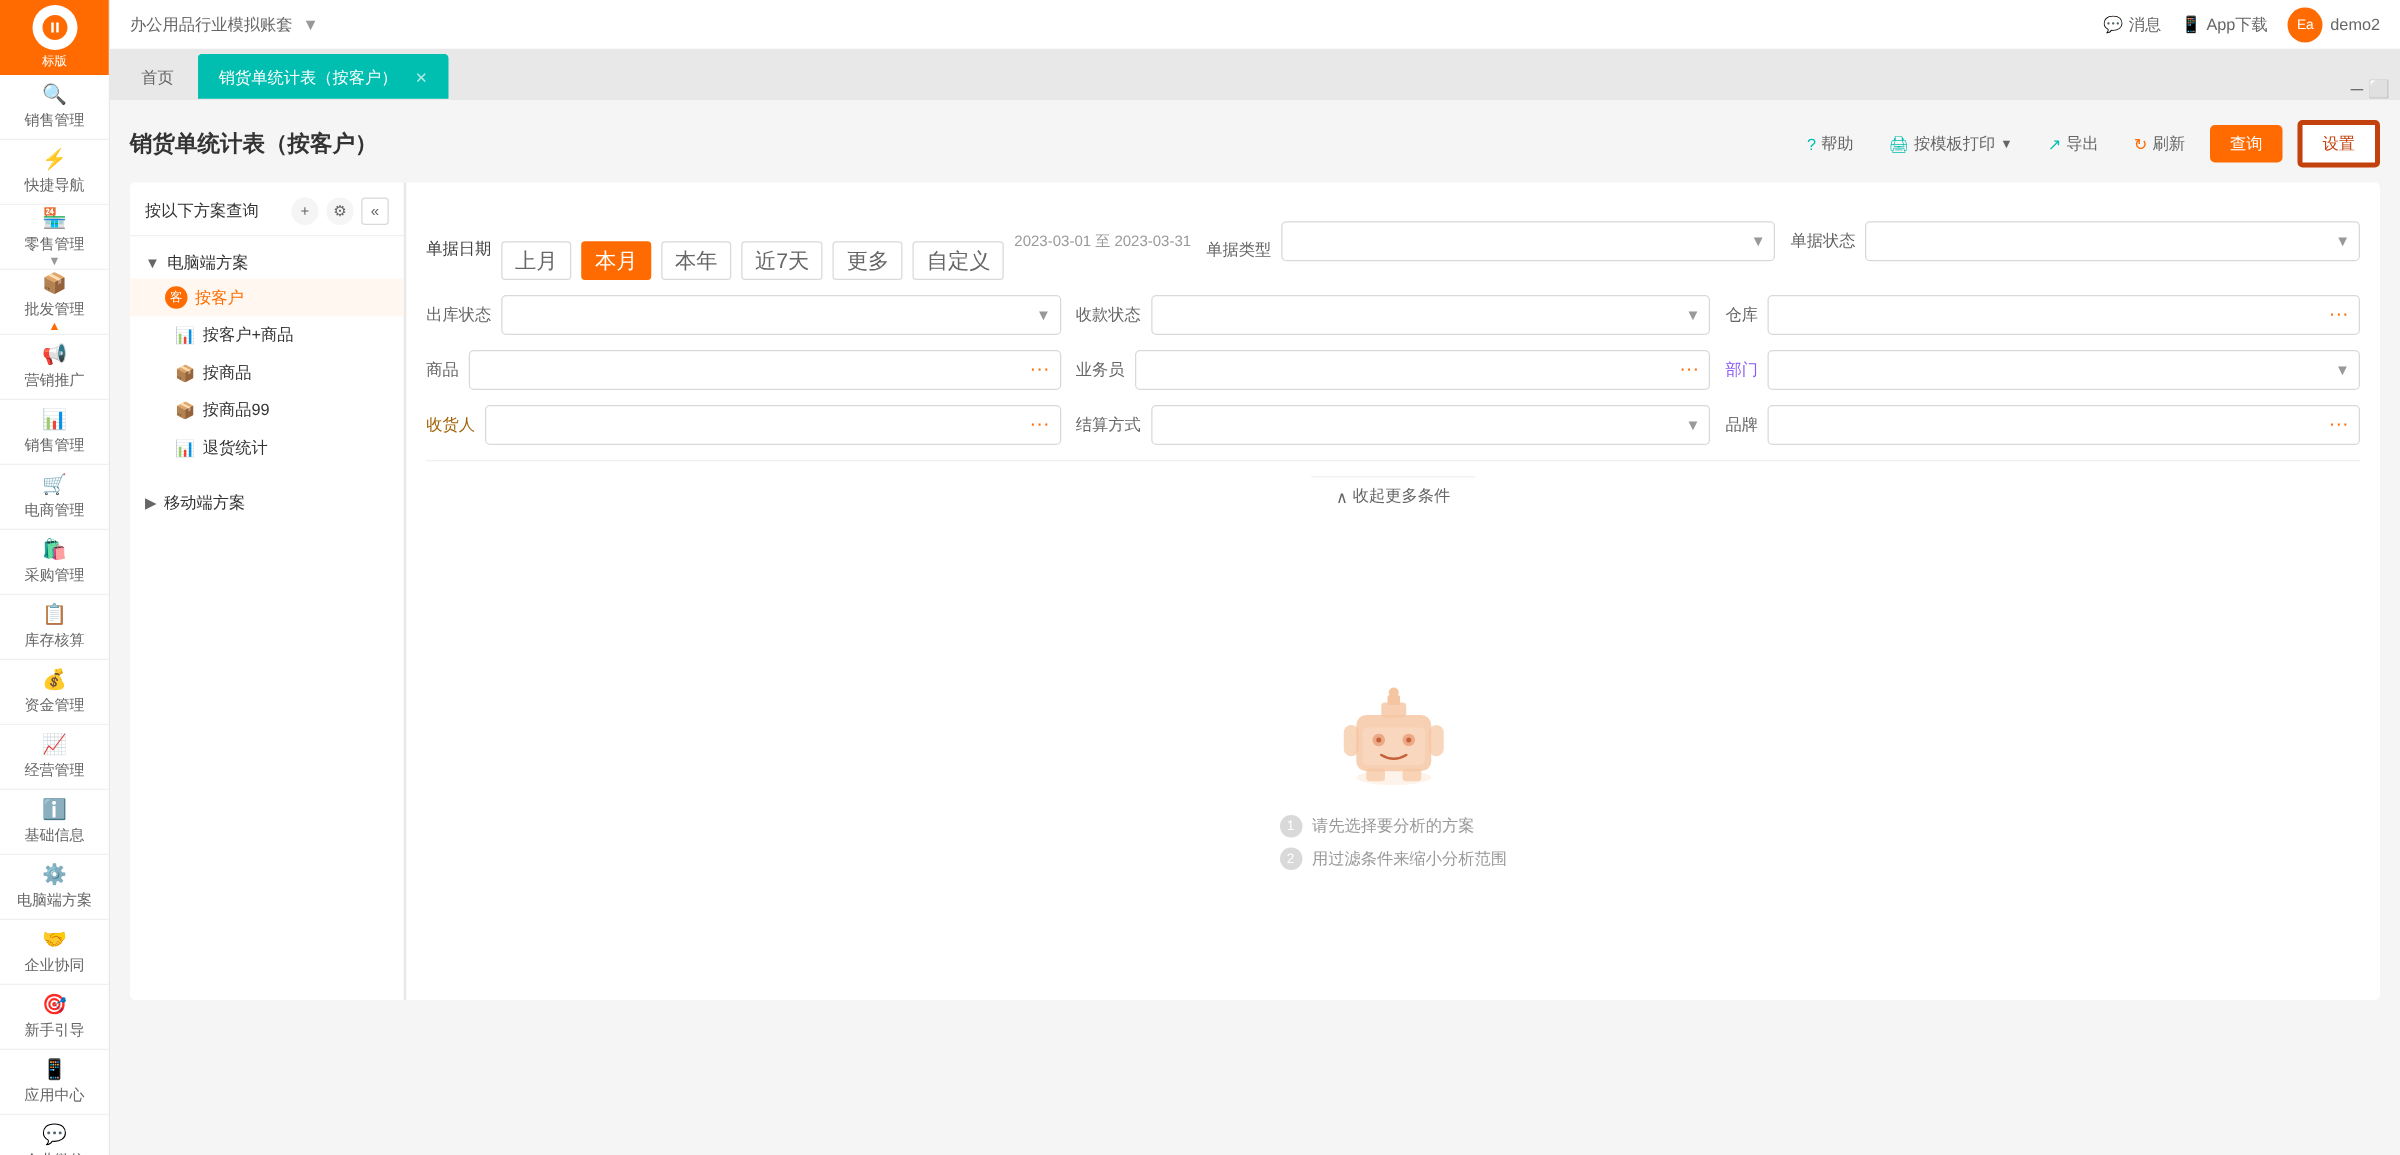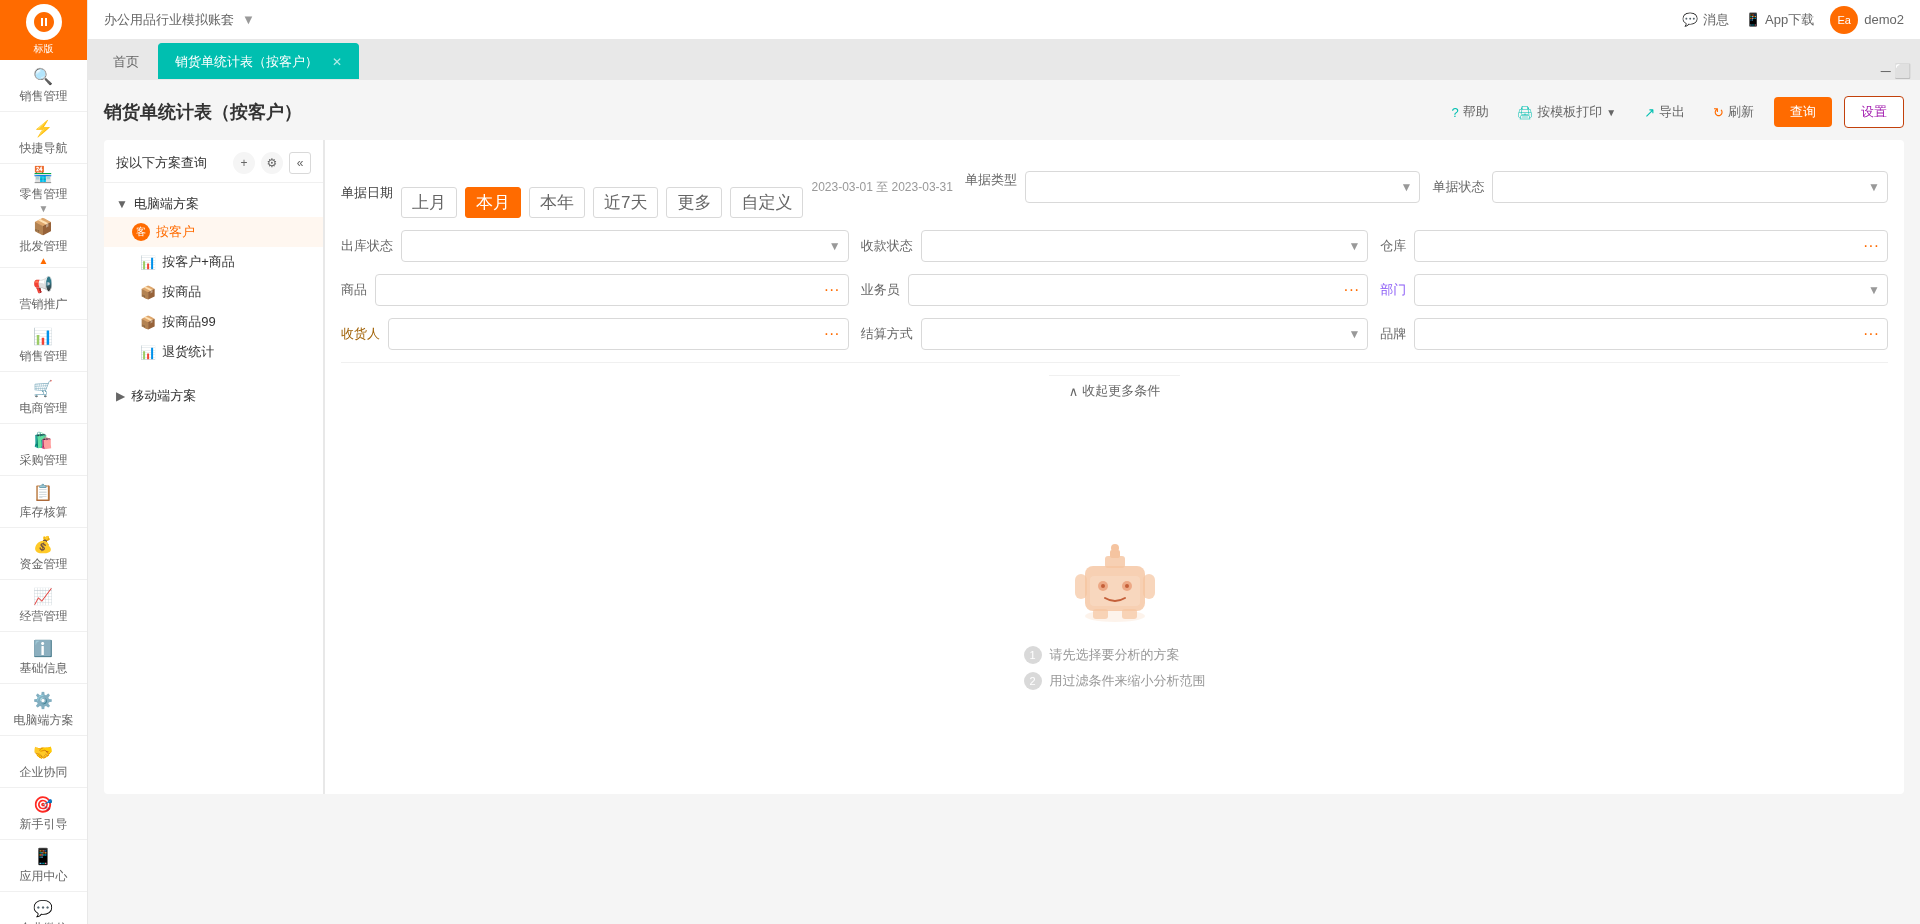--- a/index.html
+++ b/index.html
@@ -37,21 +37,21 @@
 
     
     .page-content { flex: 1; padding: 16px; overflow-y: auto; background: #f5f5f5; }
 
     
     .page-header { display: flex; align-items: center; justify-content: space-between; margin-bottom: 12px; }
     .page-title { font-size: 18px; font-weight: bold; color: #333; }
     .page-actions { display: flex; align-items: center; gap: 12px; }
     .action-btn { display: flex; align-items: center; gap: 4px; color: #666; font-size: 13px; cursor: pointer; padding: 4px 8px; border-radius: 4px; }
     .action-btn.primary { background: #ff6b00; color: #fff; border-radius: 4px; padding: 6px 16px; font-size: 13px; }
-    .action-btn.secondary { background: #fff; border: 1px solid #c2410c; color: #a21caf; border-radius: 4px; padding: 6px 16px; }
+    .action-btn.secondary { background: #fff; border: 4px solid #c2410c; color: #c2410c; border-radius: 4px; padding: 6px 16px; }
 
     
     .content-layout { display: flex; gap: 0; background: #fff; border-radius: 4px; min-height: 600px; }
 
     
     .scheme-panel { width: 220px; border-right: 1px solid #e8e8e8; padding: 12px 0; flex-shrink: 0; }
     .scheme-panel-header { display: flex; align-items: center; justify-content: space-between; padding: 0 12px 8px; border-bottom: 1px solid #f0f0f0; }
     .scheme-action-btn { width: 22px; height: 22px; border-radius: 50%; background: #f5f5f5; display: flex; align-items: center; justify-content: center; cursor: pointer; color: #666; font-size: 12px; }
     .scheme-collapse-btn { width: 22px; height: 22px; border: 1px solid #d9d9d9; border-radius: 3px; display: flex; align-items: center; justify-content: center; cursor: pointer; color: #666; font-size: 12px; }
     .scheme-section { padding: 8px 0; }
@@ -306,21 +306,21 @@
                 <button class="date-btn">上月</button>
                 <button class="date-btn active" style="background:#ff6b00;color:#fff;border-color:#ff6b00;">本月</button>
                 <button class="date-btn">本年</button>
                 <button class="date-btn">近7天</button>
                 <button class="date-btn">更多</button>
                 <button class="date-btn">自定义</button>
                 <span class="date-range" style="color:#999;font-size:12px;">2023-03-01 至 2023-03-31</span>
               </div>
             </div>
 
-            <div style="display:flex;align-items:flex-start;gap:8px;">
+            <div style="display:flex;align-items:flex-end;gap:8px;">
               <span style="color:#666;font-size:13px;white-space:nowrap;">单据类型</span>
               <div style="flex:1;position:relative;">
                 <select style="width:100%;height:32px;border:1px solid #d9d9d9;border-radius:4px;padding:0 28px 0 10px;font-size:13px;color:#333;background:#fff;cursor:pointer;appearance:none;">
                   <option></option>
                 </select>
                 <span class="select-arrow">▼</span>
               </div>
             </div>
 
             <div style="display:flex;align-items:center;gap:8px;">

